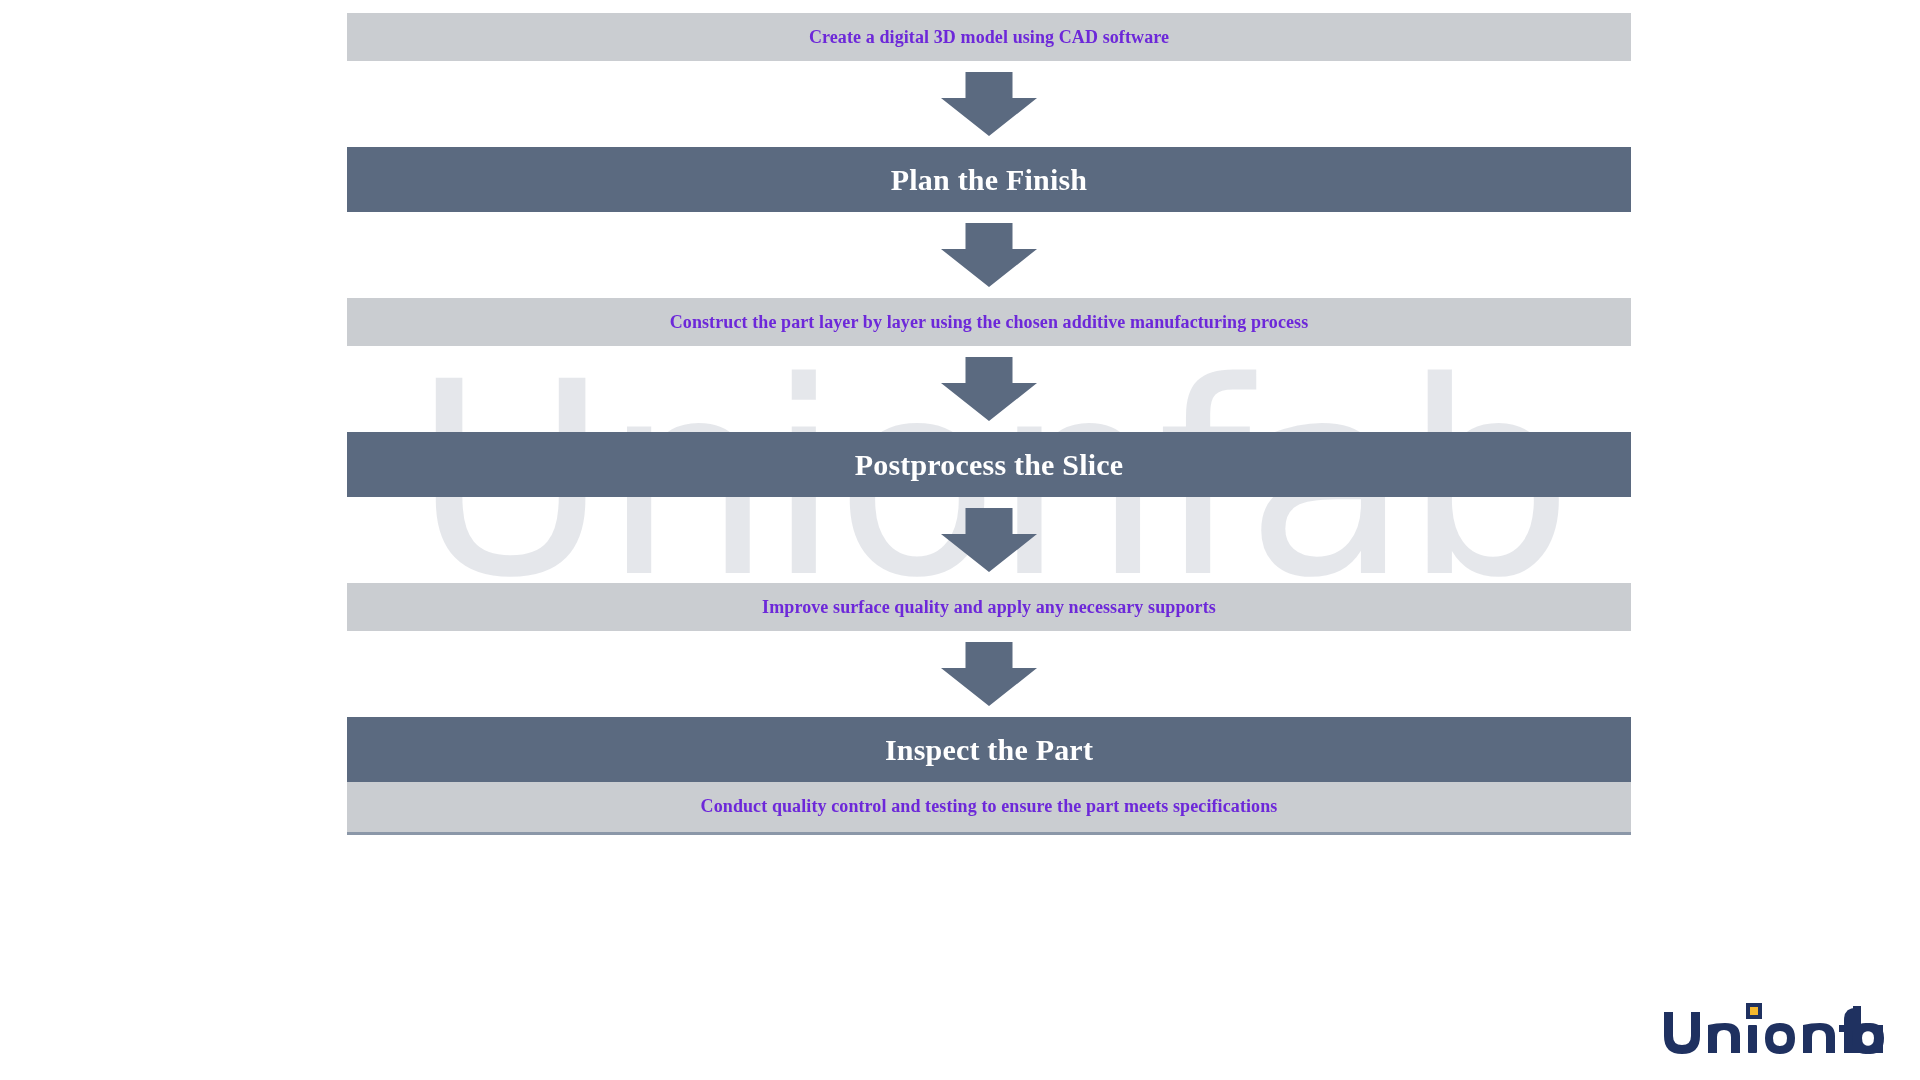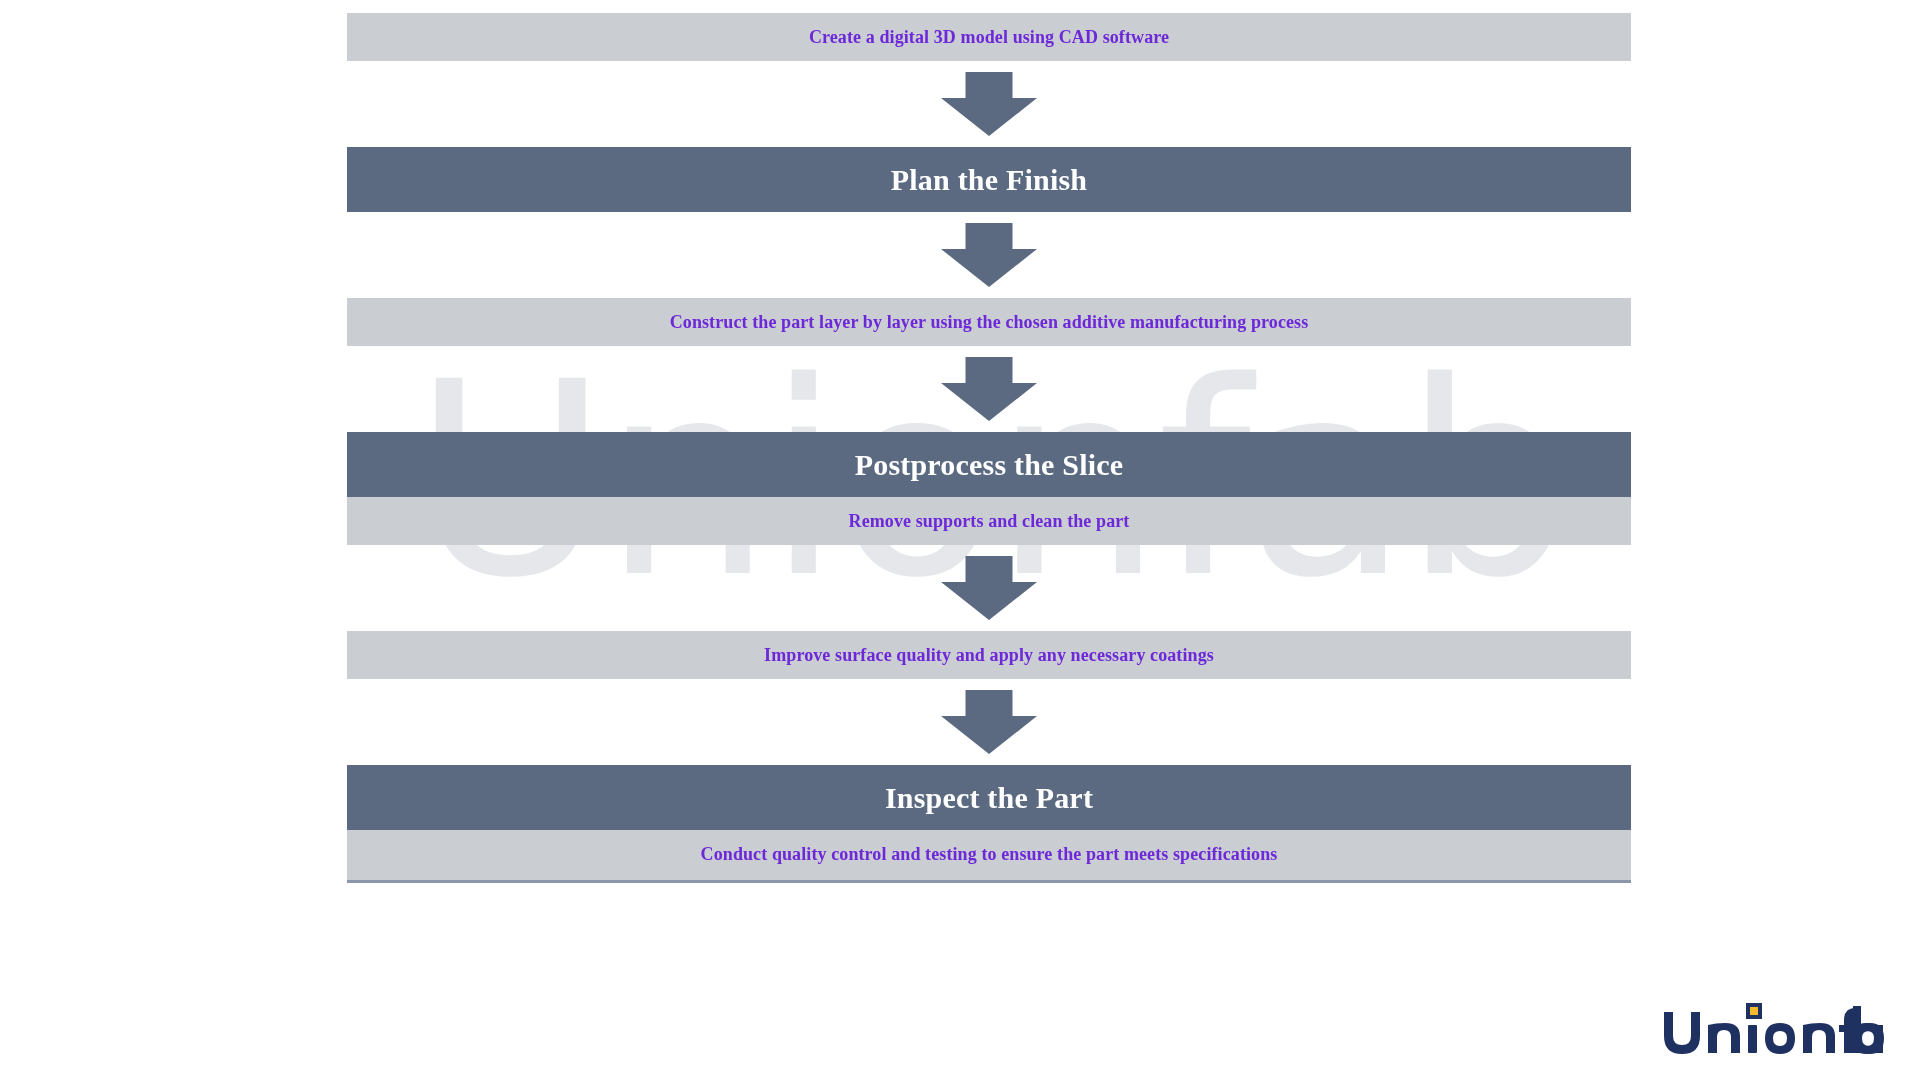--- a/index.html
+++ b/index.html
@@ -165,33 +165,32 @@
     <div class="connector">
       <span class="arrow">
         <svg viewBox="0 0 96 64" xmlns="http://www.w3.org/2000/svg">
           <polygon points="24.5,0 71.5,0 71.5,26 96,26 48,64 0,26 24.5,26" fill="#5b6a80"></polygon>
         </svg>
       </span>
     </div>
 
     <div class="step">
       <div class="step-header">Postprocess the Slice</div>
-      <div class="step-body">Remove supports and clean the part</div>
-    </div>
-
-    <div class="connector">
-      <span class="arrow">
-        <svg viewBox="0 0 96 64" xmlns="http://www.w3.org/2000/svg">
-          <polygon points="24.5,0 71.5,0 71.5,26 96,26 48,64 0,26 24.5,26" fill="#5b6a80"></polygon>
-        </svg>
-      </span>
-    </div>
-
-    <div class="step">
-      <div class="step-body">Improve surface quality and apply any necessary coatings</div>
+    </div>
+
+    <div class="connector">
+      <span class="arrow">
+        <svg viewBox="0 0 96 64" xmlns="http://www.w3.org/2000/svg">
+          <polygon points="24.5,0 71.5,0 71.5,26 96,26 48,64 0,26 24.5,26" fill="#5b6a80"></polygon>
+        </svg>
+      </span>
+    </div>
+
+    <div class="step">
+      <div class="step-body">Improve surface quality and apply any necessary supports</div>
     </div>
 
     <div class="connector">
       <span class="arrow">
         <svg viewBox="0 0 96 64" xmlns="http://www.w3.org/2000/svg">
           <polygon points="24.5,0 71.5,0 71.5,26 96,26 48,64 0,26 24.5,26" fill="#5b6a80"></polygon>
         </svg>
       </span>
     </div>
 

